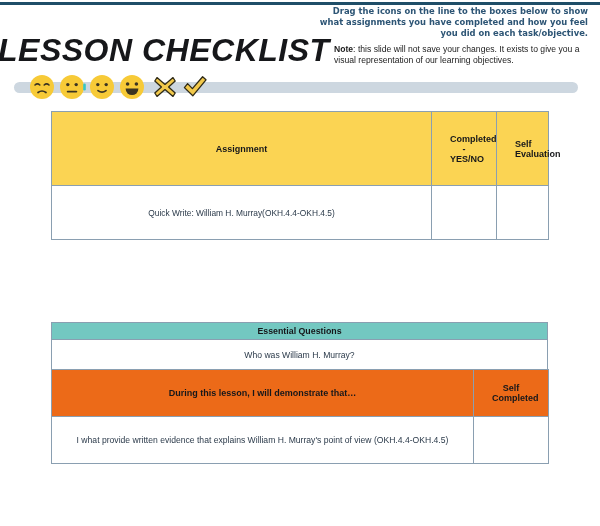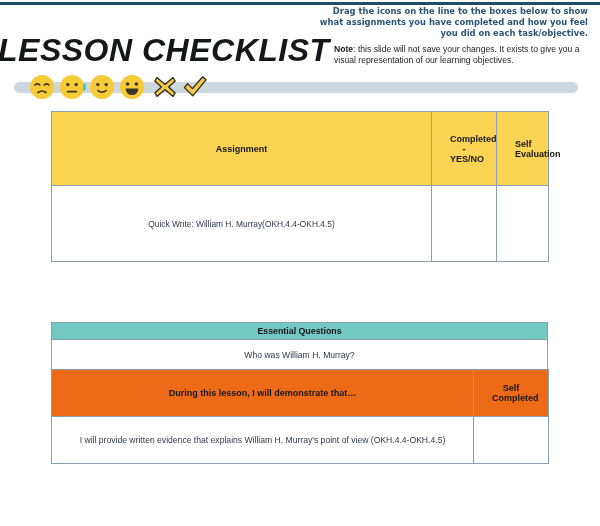--- a/index.html
+++ b/index.html
@@ -139,21 +139,21 @@
   }
   #assignment-table td.body {
     font-size: 8.4px;
     line-height: 12px;
     color: #2b3a4a;
     text-align: center;
   }
   #assignment-table td.drop {
     background: #ffffff;
   }
-  .row-a { height: 76px; }
+  .row-a { height: 54px; }
   .row-b { height: 68px; }
 
   
   #essential-table {
     left: 51px; top: 322px;
     width: 497px;
   }
   #essential-table td.eq-hdr {
     background: #73c8c1;
     font-size: 8.8px;
@@ -308,17 +308,17 @@
   <colgroup>
     <col style="width:422px">
     <col style="width:75px">
   </colgroup>
   <tbody>
     <tr>
       <td class="dm-hdr">During this lesson, I will demonstrate that…</td>
       <td class="dm-hdr">Self Completed</td>
     </tr>
     <tr>
-      <td class="dm-body">I will provide written evidence that explains William H. Murray's point of view (OKH.4.4-OKH.4.5)</td>
+      <td class="dm-body">I what provide written evidence that explains William H. Murray's point of view (OKH.4.4-OKH.4.5)</td>
       <td class="dm-body dm-drop"></td>
     </tr>
   </tbody>
 </table>
 
 </body></html>

